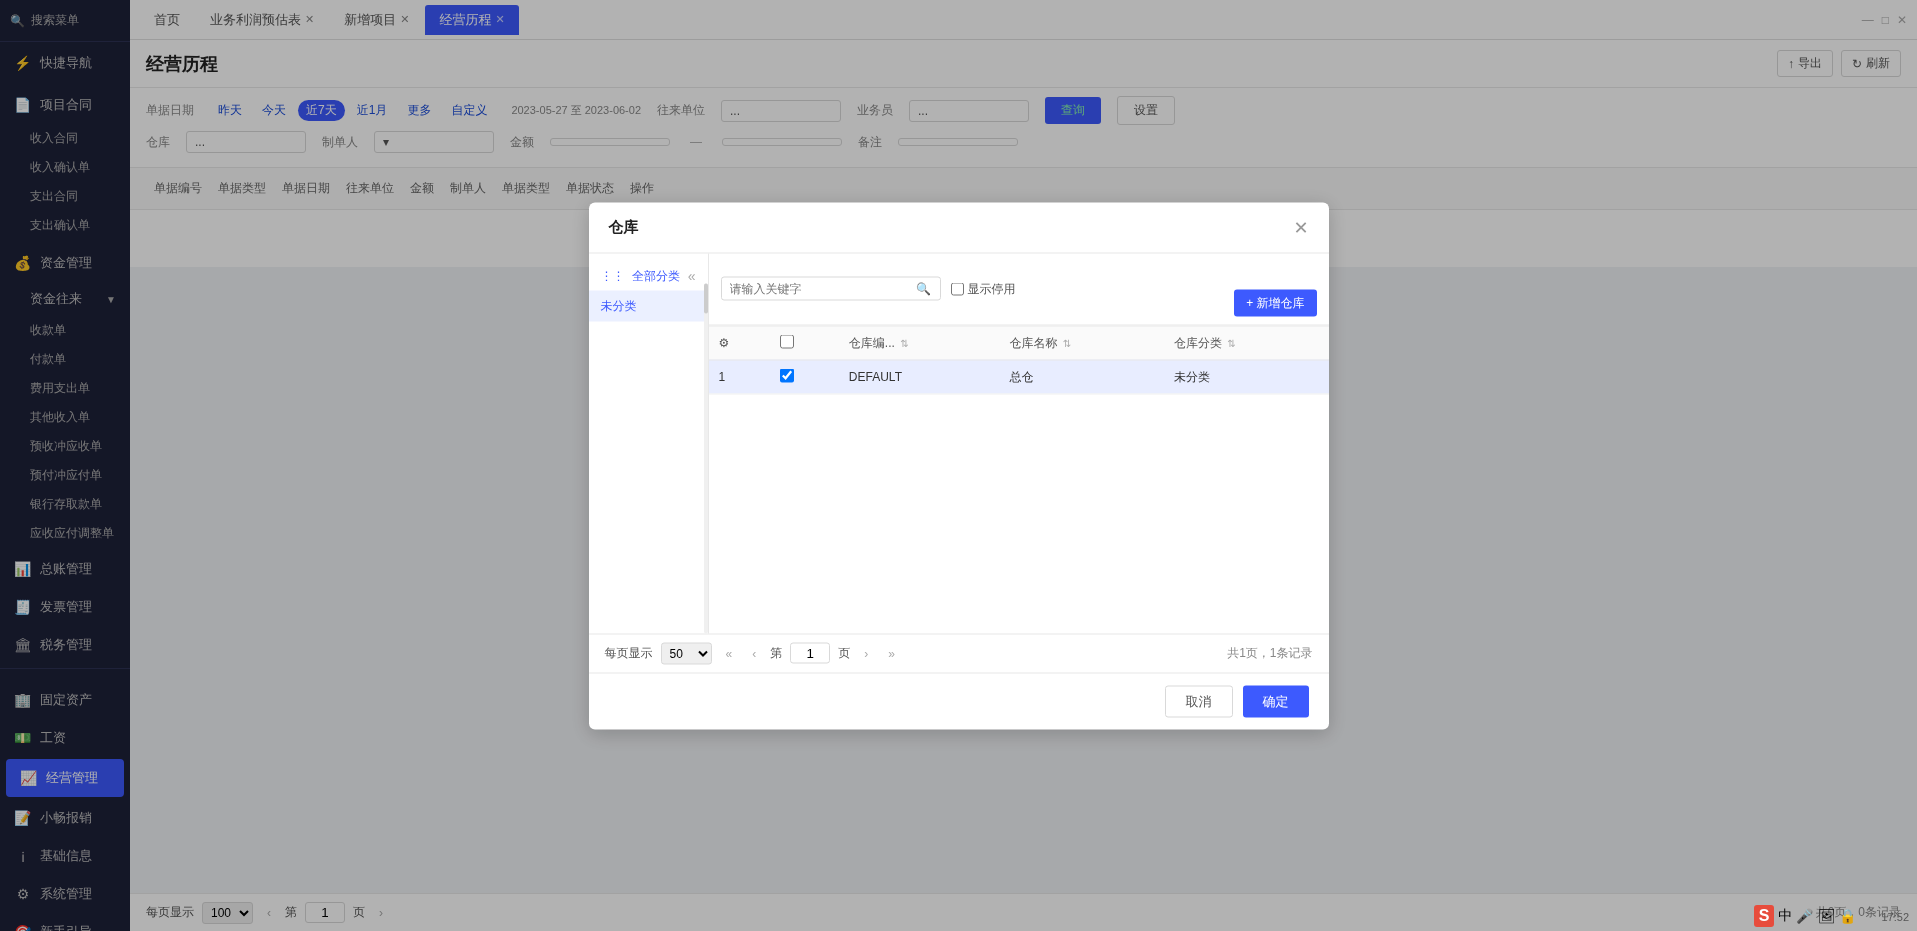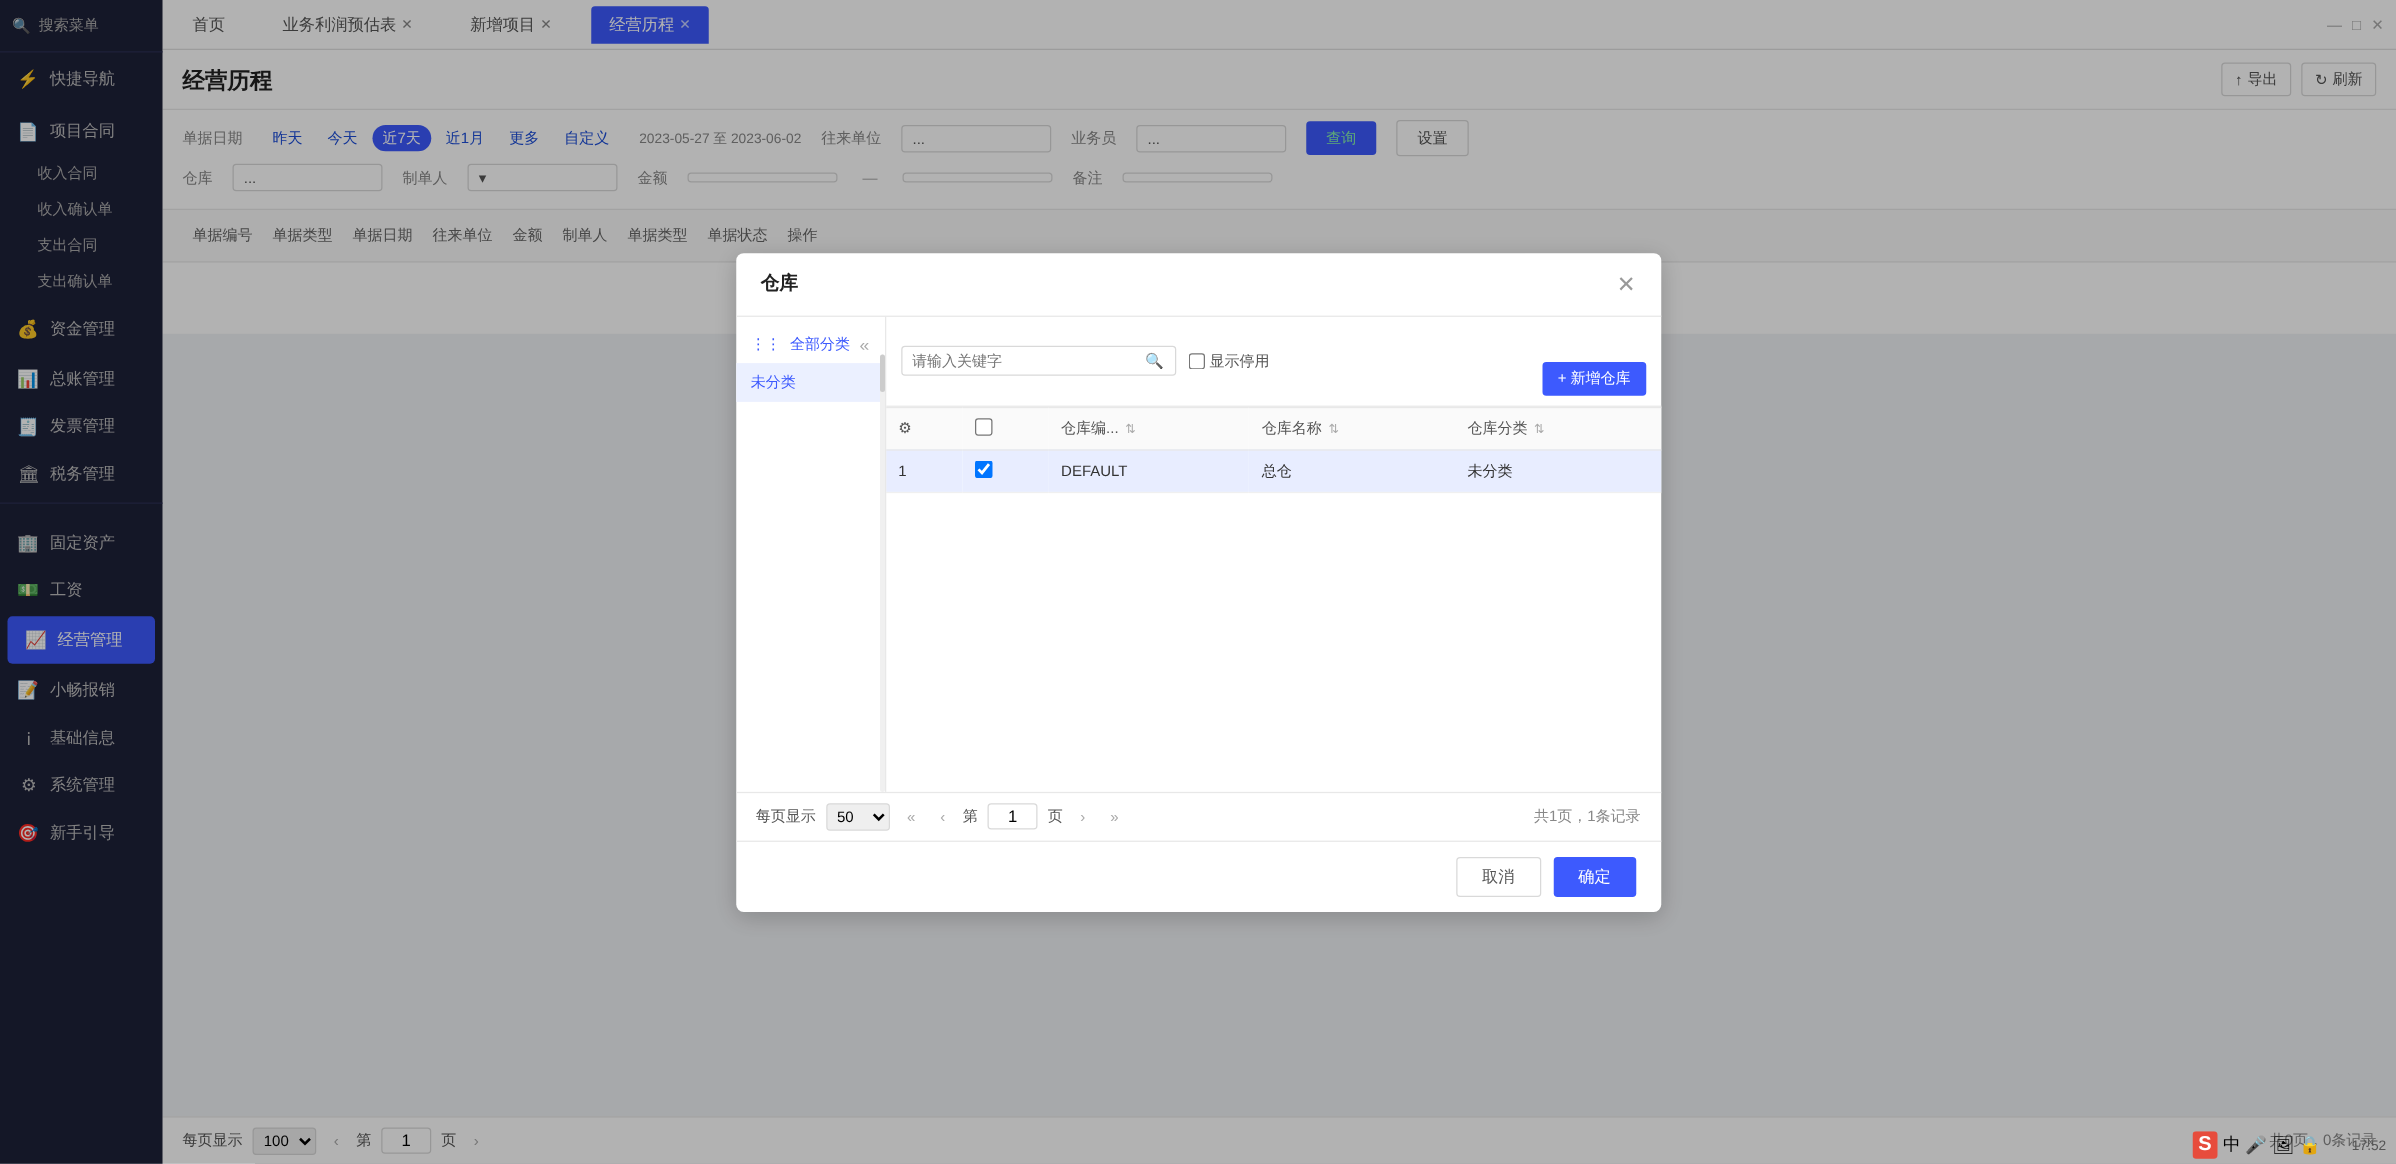--- a/index.html
+++ b/index.html
@@ -23,21 +23,21 @@
     .sidebar-icon { width: 18px; height: 18px; display: inline-flex; align-items: center; justify-content: center; font-size: 14px; }
 
     
     .main-area {
       margin-left: 130px; height: 931px; background: #f0f2f5; position: relative;
     }
 
     
     .top-tabs {
       background: #fff; display: flex; align-items: center; height: 40px;
-      border-bottom: 1px solid #e0e0e0; padding: 0 10px; gap: 18px;
+      border-bottom: 1px solid #e0e0e0; padding: 0 10px; gap: 2px;
       position: relative;
     }
     .tab {
       padding: 6px 14px; font-size: 13px; cursor: pointer; color: #555;
       border-radius: 3px 3px 0 0; display: flex; align-items: center; gap: 4px;
     }
     .tab.active { background: #3d5afe; color: #fff; }
     .tab-close { font-size: 11px; cursor: pointer; opacity: 0.7; }
     .top-right { margin-left: auto; display: flex; align-items: center; gap: 8px; color: #999; }
 
@@ -228,20 +228,34 @@
       <div class="sub-item">收入合同</div>
       <div class="sub-item">收入确认单</div>
       <div class="sub-item">支出合同</div>
       <div class="sub-item">支出确认单</div>
     </div>
   </div>
   <div class="nav-section">
     <div class="sidebar-item">
       <span class="sidebar-icon">💰</span>
       <span>资金管理</span>
+    </div>
+    <div class="sub-menu">
+      <div class="nav-section-header">
+        <span>资金往来</span>
+          <span class="expand-icon">▼</span>
+      </div>
+      <div class="sub-item">收款单</div>
+      <div class="sub-item">付款单</div>
+      <div class="sub-item">费用支出单</div>
+      <div class="sub-item">其他收入单</div>
+      <div class="sub-item">预收冲应收单</div>
+      <div class="sub-item">预付冲应付单</div>
+      <div class="sub-item">银行存取款单</div>
+      <div class="sub-item">应收应付调整单</div>
     </div>
   </div>
   <div class="sidebar-item">
     <span class="sidebar-icon">📊</span>
     <span>总账管理</span>
   </div>
   <div class="sidebar-item">
     <span class="sidebar-icon">🧾</span>
     <span>发票管理</span>
   </div>

